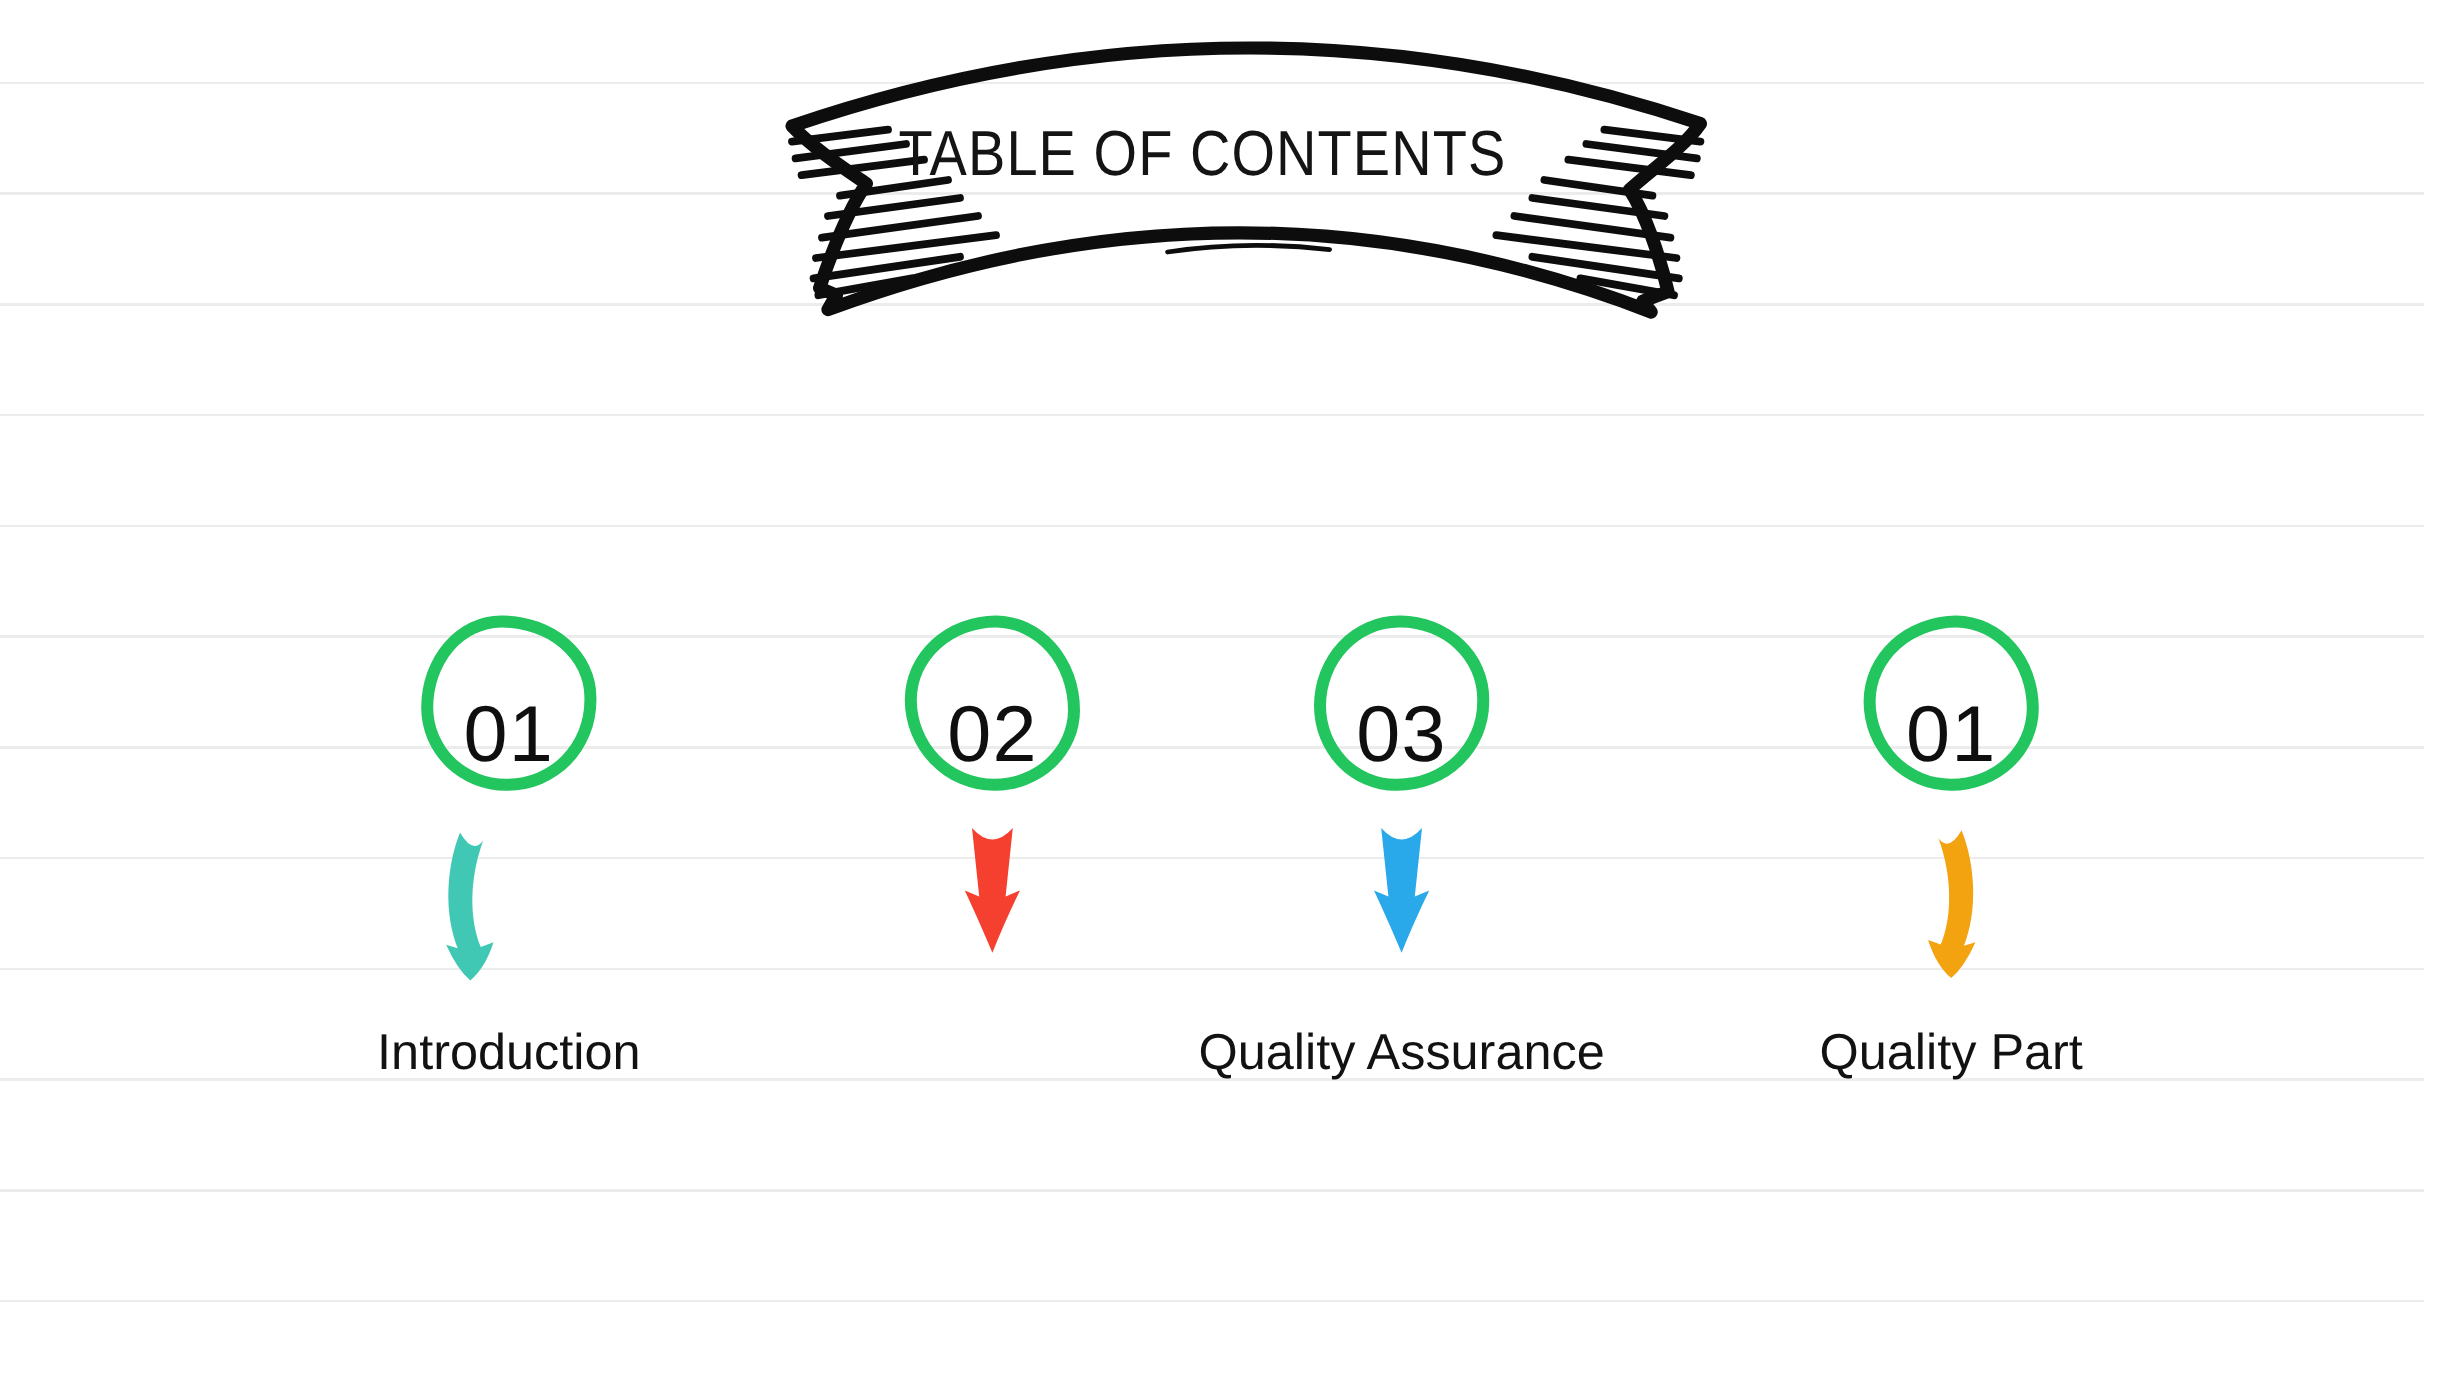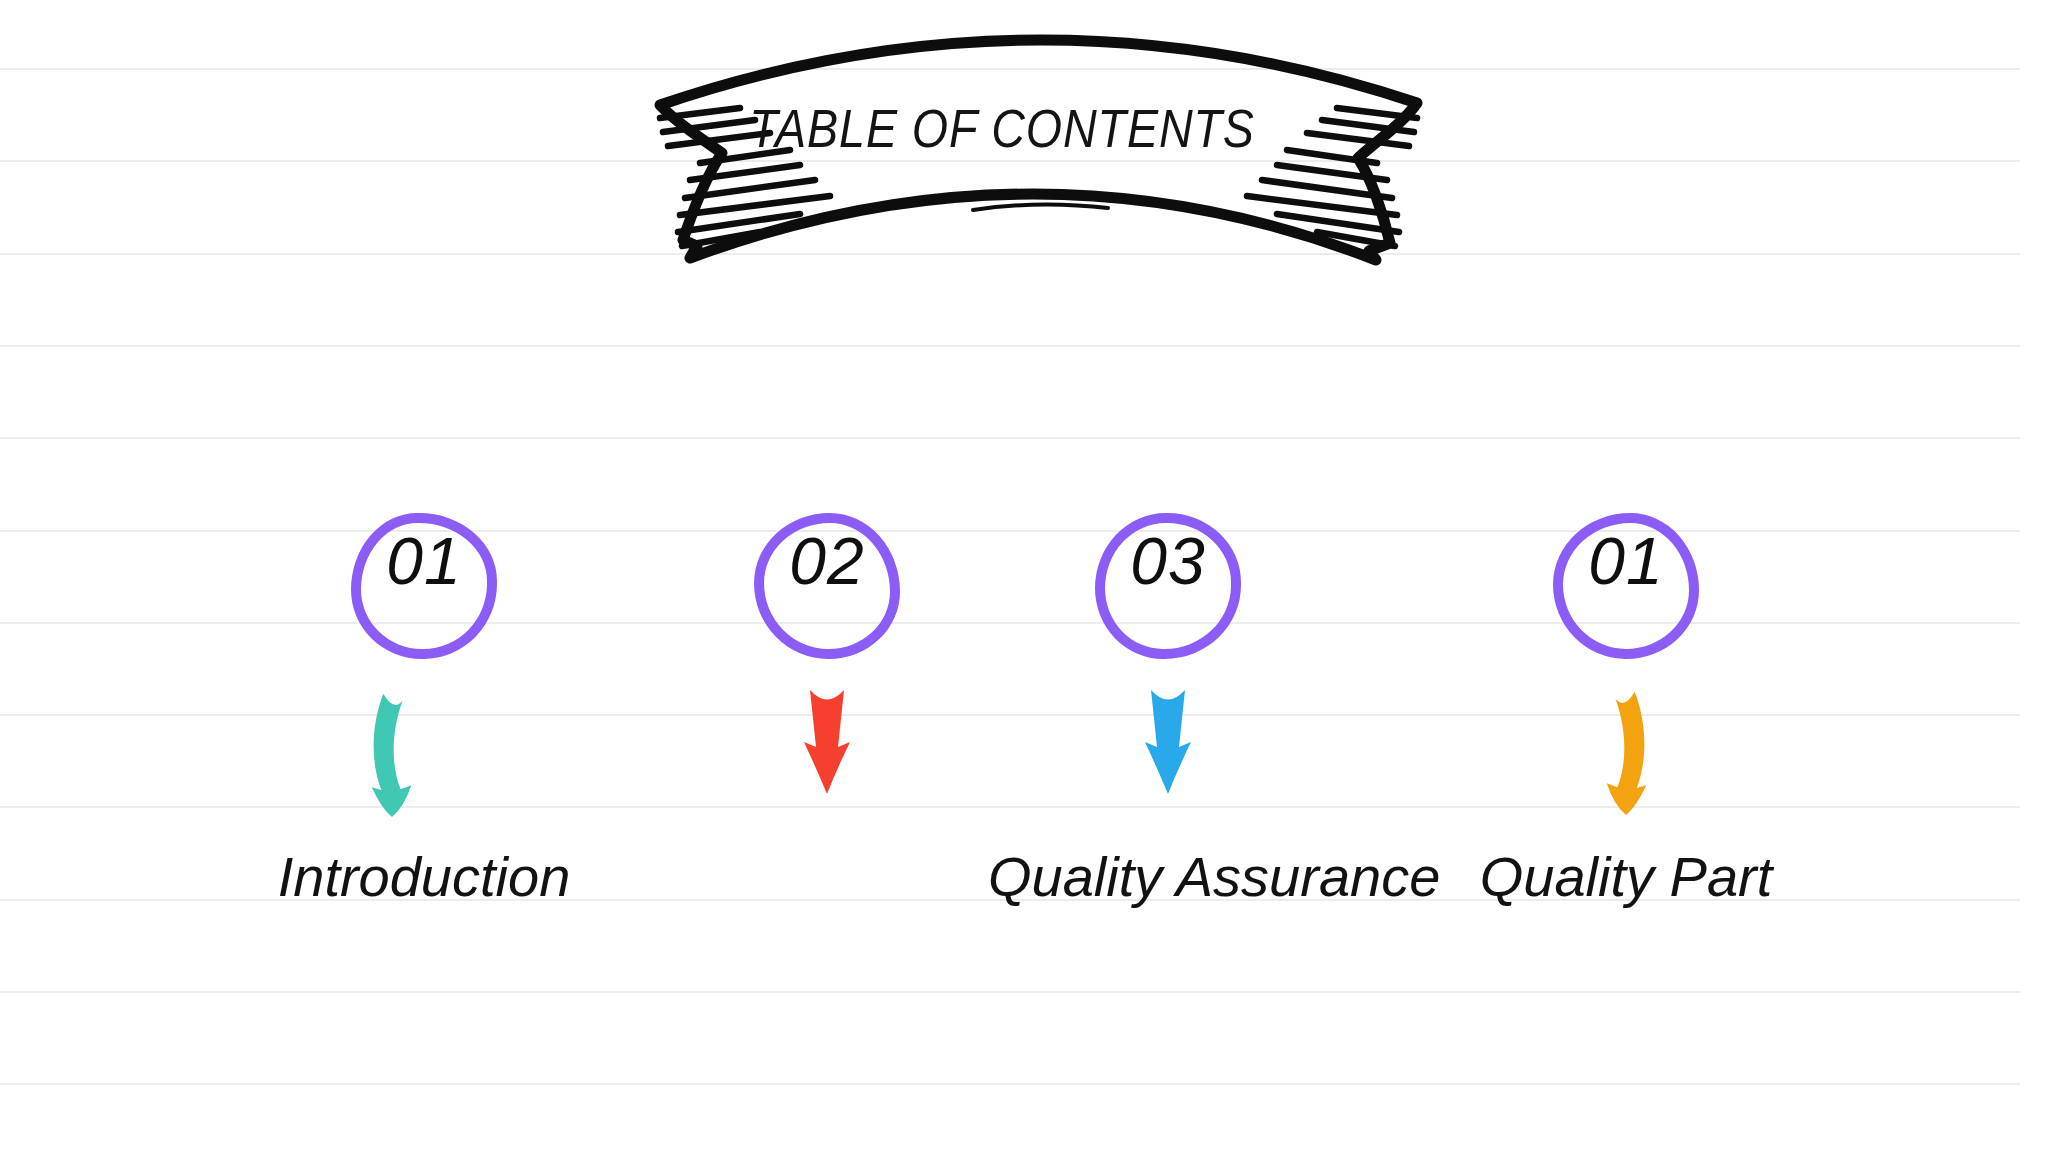--- a/index.html
+++ b/index.html
@@ -1,21 +1,20 @@
 <!DOCTYPE html>
 <html><head>
 <meta charset="utf-8">
 <style>
   * { margin:0; padding:0; box-sizing:border-box; }
   html,body { width:2048px; height:1152px; }
   .slide {
     position:relative; width:2020px; height:1152px;
     background:#ffffff; overflow:hidden;
     font-family:"Liberation Sans", sans-serif;
-    font-style:italic;
   }
   
   .ruled-lines {
     position:absolute; left:0; right:0; top:68px; height:1084px;
     background:repeating-linear-gradient(to bottom,
       #ececec 0px, #ececec 2px,
       rgba(0,0,0,0) 2px, rgba(0,0,0,0) 92.3px);
   }
   
   .banner { position:absolute; left:643px; top:28px; width:790px; height:245px; }
@@ -28,37 +27,37 @@
   }
   
   .toc-item { position:absolute; top:505px; width:360px; height:440px; }
   .toc-item.i1 { left:244px; }
   .toc-item.i2 { left:647px; }
   .toc-item.i3 { left:988px; }
   .toc-item.i4 { left:1446px; }
   .circle {
     position:absolute; top:8px; left:calc(50% - 73px);
     width:146px; height:146px;
-    border:10px solid #8b5cf6;
+    border:10px solid #22c55e;
     border-radius:46% 54% 51% 49% / 53% 47% 52% 48%;
-    display:flex; align-items:flex-start; justify-content:center;
+    display:flex; align-items:flex-end; justify-content:center;
     background:transparent;
   }
   .circle.r2 { border-radius:52% 48% 49% 51% / 48% 54% 46% 52%; }
   .circle.r3 { border-radius:49% 51% 53% 47% / 52% 48% 51% 49%; }
   .circle.r4 { border-radius:53% 47% 50% 50% / 49% 53% 47% 51%; }
   .num { font-size:66px; color:#0f0f0f; letter-spacing:1px; }
   .arrow { position:absolute; left:50%; }
   .arrow.straight { top:182px; margin-left:-24px; }
   .arrow.curve-l  { top:184px; margin-left:-58px; }
   .arrow.curve-r  { top:182px; margin-left:-26px; }
   .item-label {
     position:absolute; top:349px; left:0; width:100%;
     text-align:center; white-space:nowrap;
-    font-size:56px; line-height:46px; color:#121212;
+    font-size:42px; line-height:46px; color:#121212;
   }
 </style>
 </head>
 <body>
 
 <div class="slide">
 
   <div class="ruled-lines"></div>
 
   <div class="banner">

